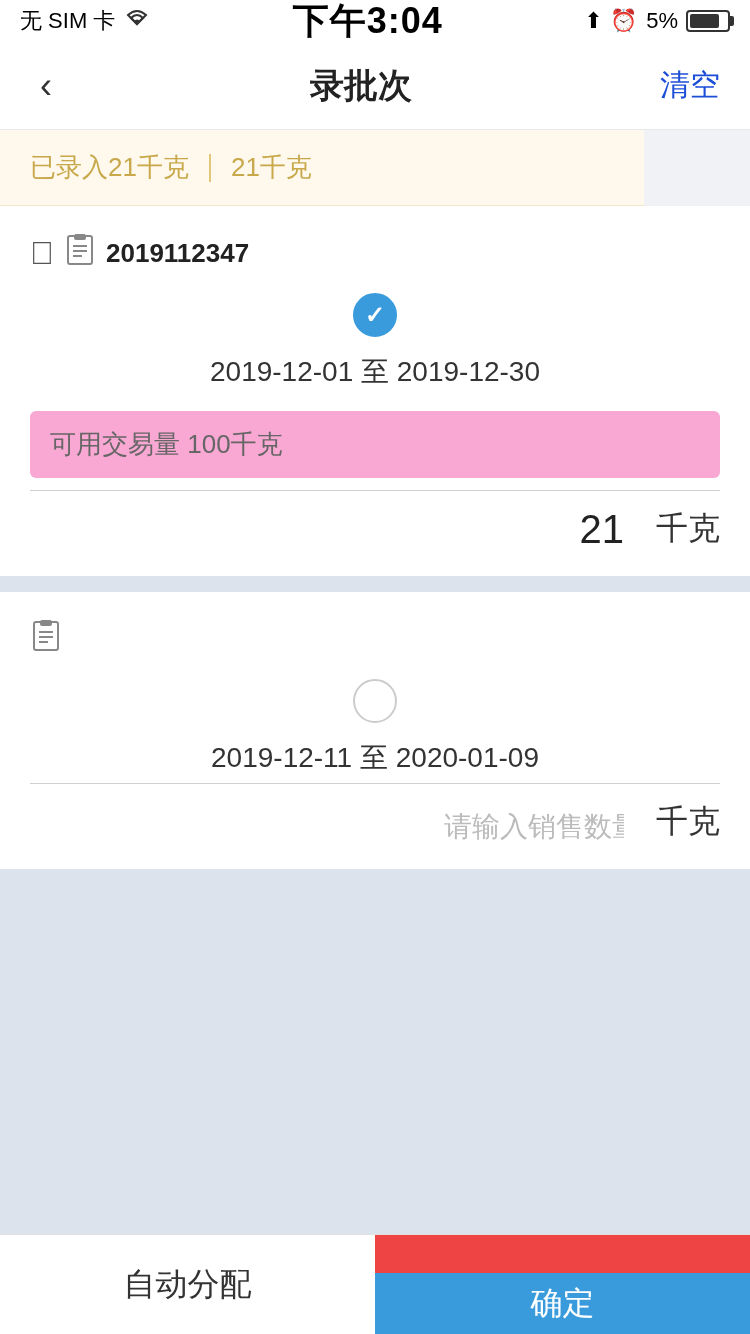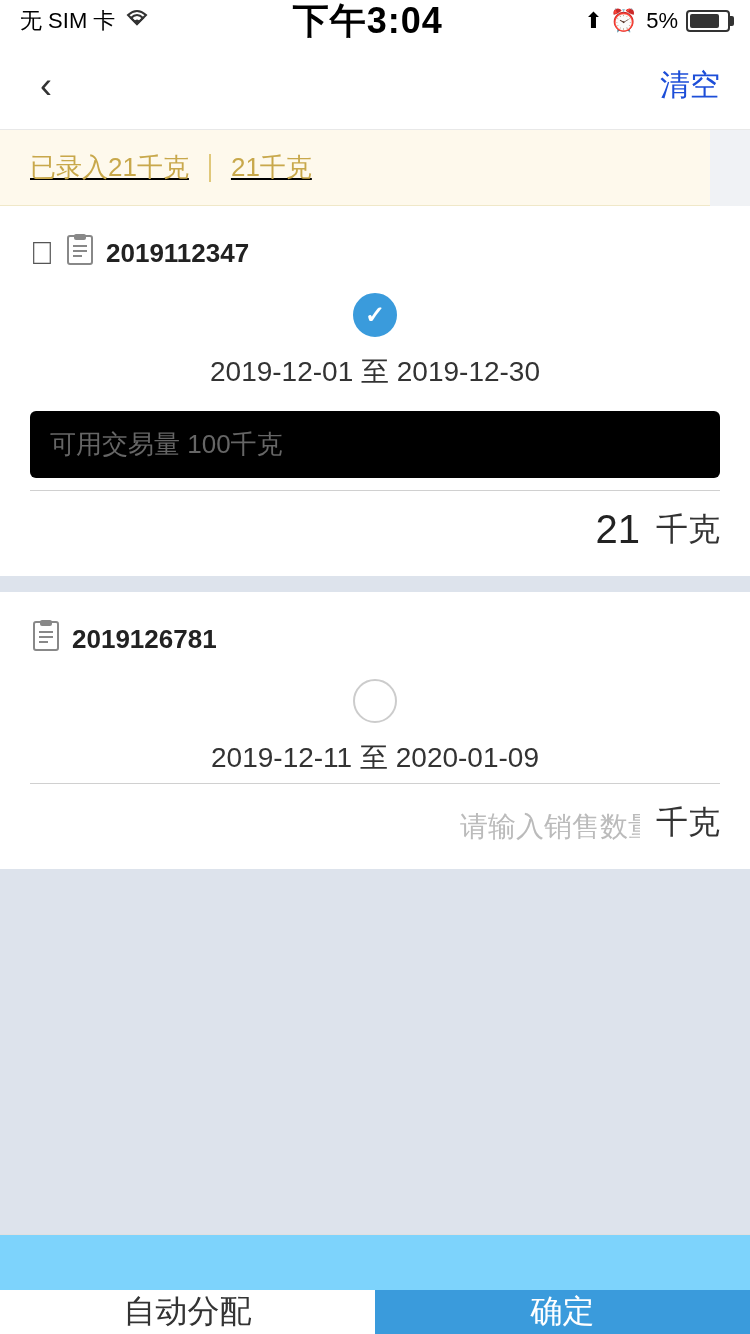--- a/index.html
+++ b/index.html
@@ -94,28 +94,27 @@
       color: #222;
     }
     .nav-action {
       font-size: 30px;
       color: #1d4ed8;
       cursor: pointer;
     }
 
     
     .info-banner {
-      width: 710px;
+      width: 644px;
       background: #fef9ec;
       padding: 20px 30px;
       display: flex;
       align-items: center;
       gap: 20px;
       border-bottom: 1px solid #f0e8c8;
-      text-decoration: underline;
     }
     .info-item {
       font-size: 26px;
       color: #c8a84b;
       font-weight: 500;
     }
     .info-divider {
       width: 2px;
       height: 28px;
       background: #e0c87a;
@@ -173,32 +172,33 @@
       font-size: 24px;
       font-weight: bold;
     }
     .batch-date {
       font-size: 28px;
       color: #333;
     }
 
     .batch-available {
       margin: 10px 30px 16px 30px;
-      background: #000000;
+      background: #f9a8d4;
       border-radius: 6px;
       padding: 16px 20px;
       font-size: 26px;
       color: #666;
     }
 
     .batch-quantity-row {
       display: flex;
-      align-items: flex-end;
+      align-items: flex-start;
       justify-content: flex-end;
       padding: 16px 30px 24px 30px;
+      gap: 16px;
     }
     .quantity-input {
       text-align: right;
       font-size: 40px;
       font-weight: 500;
       color: #222;
       border: none;
       outline: none;
       background: transparent;
       width: 180px;
@@ -235,23 +235,22 @@
     }
 
     
     .bottom-bar {
       position: fixed;
       bottom: 0;
       left: 0;
       width: 750px;
       height: 100px;
       display: flex;
-      background: #7dd3fc;
+      background: #ef4444;
       border-top: 1px solid #e0e0e0;
-      align-items: flex-end;
     }
     .btn-auto {
       flex: 1;
       display: flex;
       align-items: center;
       justify-content: center;
       font-size: 32px;
       color: #333;
       background: #fff;
       cursor: pointer;
@@ -300,20 +299,21 @@
       <span>⏰</span>
       <span>5%</span>
       <span class="battery">
         <span class="battery-fill"></span>
       </span>
     </div>
   </div>
 
   <div class="nav-bar">
     <span class="nav-back">‹</span>
+    <span class="nav-title">录批次</span>
     <span class="nav-action">清空</span>
   </div>
 
   <div class="info-banner">
     <span class="info-item">已录入21千克</span>
     <div class="info-divider"></div>
     <span class="info-item">21千克</span>
   </div>
 
   <div class="batch-card">
@@ -354,21 +354,20 @@
     <div class="batch-header">
       <span style="font-size:30px;color:#666;">
         <svg width="32" height="32" viewBox="0 0 32 32">
           <rect x="4" y="2" width="24" height="28" rx="2" fill="none" stroke="#888" stroke-width="2"></rect>
           <rect x="10" y="0" width="12" height="6" rx="2" fill="#888"></rect>
           <line x1="9" y1="12" x2="23" y2="12" stroke="#888" stroke-width="2"></line>
           <line x1="9" y1="17" x2="23" y2="17" stroke="#888" stroke-width="2"></line>
           <line x1="9" y1="22" x2="18" y2="22" stroke="#888" stroke-width="2"></line>
         </svg>
       </span>
-      <span class="batch-number">2019126781</span>
     </div>
 
     <div class="batch-date-row">
       <div class="radio-btn"></div>
       <span class="batch-date">2019-12-11 至 2020-01-09</span>
     </div>
 
 
     <div class="quantity-underline"></div>
 

